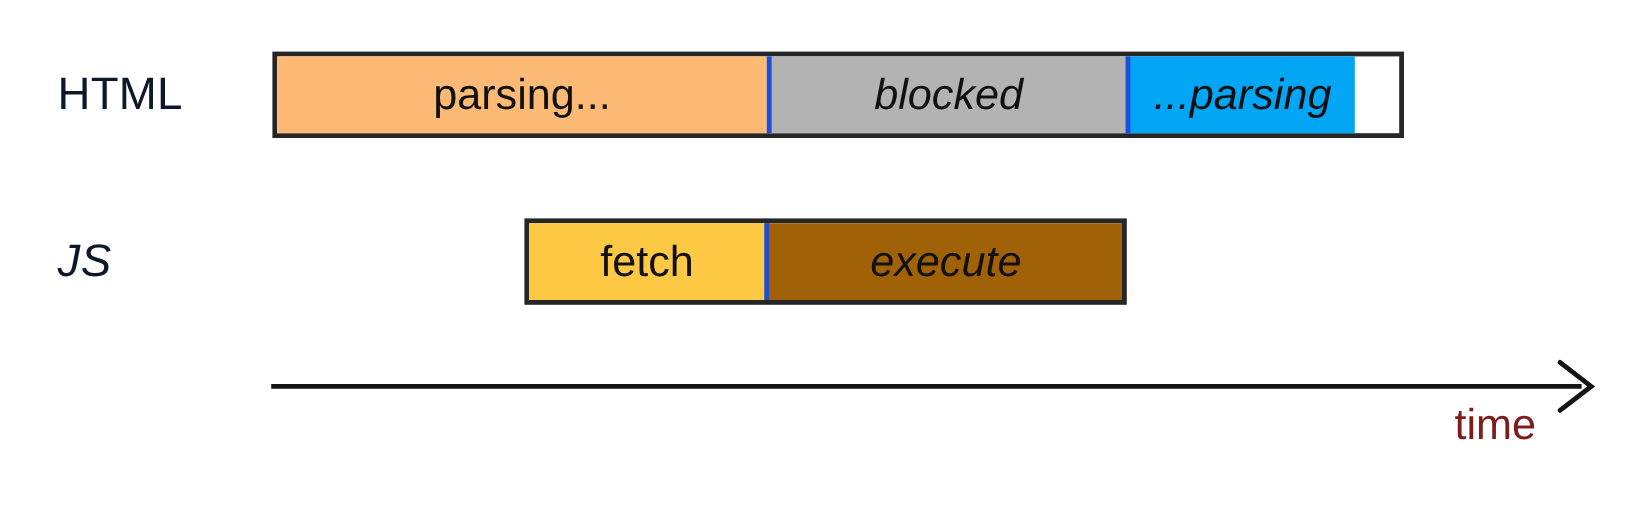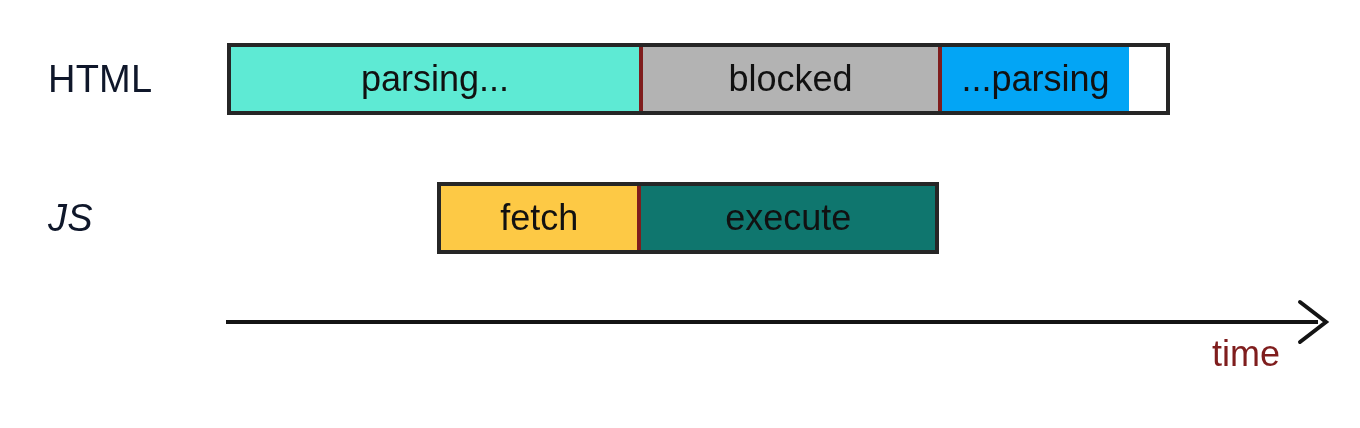--- a/index.html
+++ b/index.html
@@ -48,21 +48,21 @@
     box-sizing: border-box;
     display: flex;
     align-items: center;
     justify-content: center;
     font-size: 36px;
     line-height: 1;
     color: #111111;
     white-space: nowrap;
     overflow: hidden;
   }
-  .seg + .seg { border-left: 4px solid #7f1d1d; }
+  .seg + .seg { border-left: 4px solid #1d4ed8; font-style: italic; }
 
   
   #seg-parsing-1 { width: 408px; }
   #seg-blocked   { width: 299px; }
   #seg-parsing-2 { width: 191px; }
   #seg-fetch     { width: 198px; }
   #seg-execute   { width: 300px; }
 
   
   #time-axis {
@@ -83,38 +83,38 @@
   }
 </style>
 </head>
 <body>
 
 <div id="canvas" style="background: rgb(255, 255, 255);">
 
   <div class="row-label" id="label-html">HTML</div>
 
   <div class="track" id="track-html">
-    <div class="seg" id="seg-parsing-1" style="background: #5eead4;">
+    <div class="seg" id="seg-parsing-1" style="background: #fdba74;">
       <span>parsing...</span>
     </div>
     <div class="seg" id="seg-blocked" style="background: rgb(179, 179, 179);">
       <span>blocked</span>
     </div>
     <div class="seg" id="seg-parsing-2" style="background: rgb(3, 165, 245);">
       <span>...parsing</span>
     </div>
   </div>
 
   <div class="row-label" id="label-js">JS</div>
 
   <div class="track" id="track-js">
     <div class="seg" id="seg-fetch" style="background: rgb(253, 201, 69);">
       <span>fetch</span>
     </div>
-    <div class="seg" id="seg-execute" style="background: #0f766e;">
+    <div class="seg" id="seg-execute" style="background: #a16207;">
       <span>execute</span>
     </div>
   </div>
 
   <svg id="time-axis" viewBox="0 0 1120 50" width="1120" height="50">
     <line x1="6" y1="24" x2="1098" y2="24" stroke="#141414" stroke-width="4" stroke-linecap="butt"></line>
     <polyline points="1080,4 1106,24 1080,44" fill="none" stroke="#141414" stroke-width="4" stroke-linecap="round" stroke-linejoin="miter"></polyline>
   </svg>
 
   <div id="time-label">time</div>

